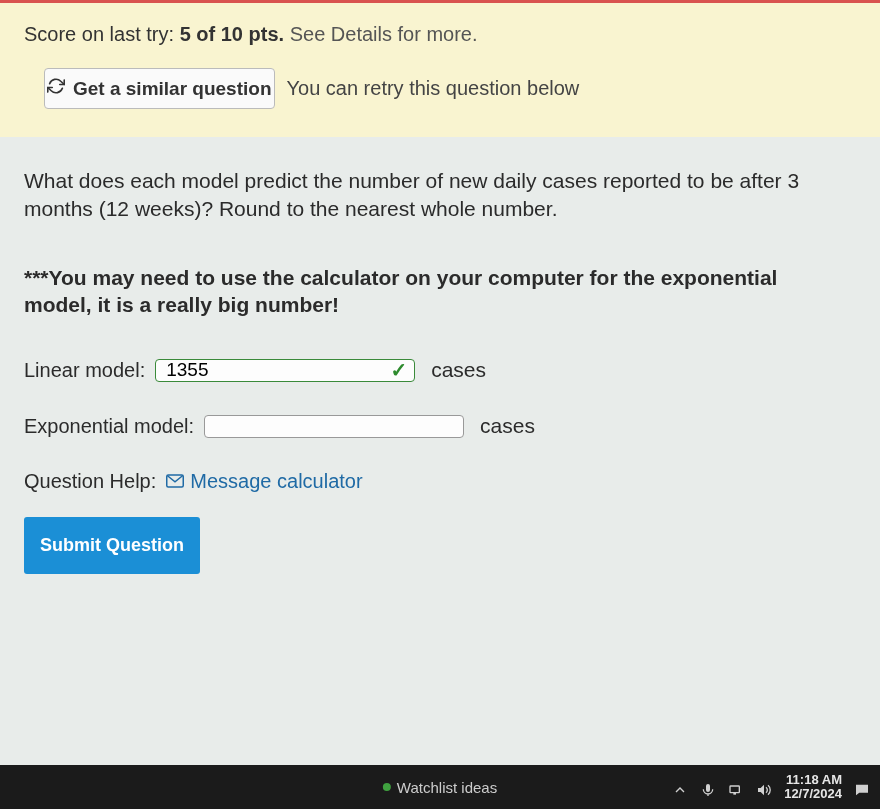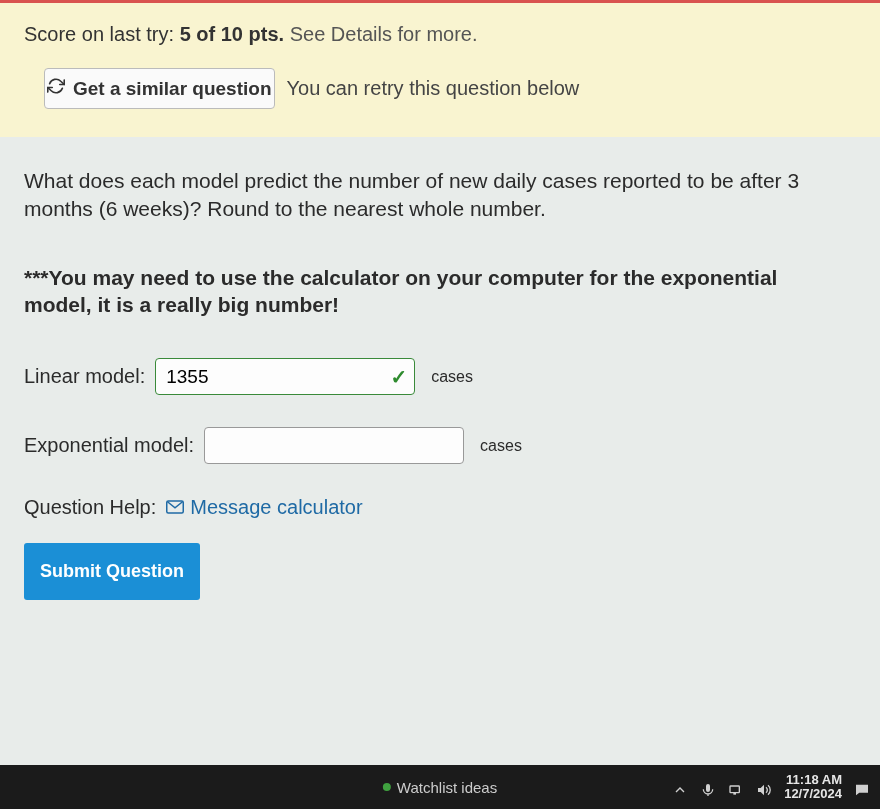--- a/index.html
+++ b/index.html
@@ -74,21 +74,21 @@
     align-items: center;
     gap: 10px;
     margin-bottom: 32px;
     font-size: 20px;
     color: #2b2b2b;
   }
   .field-label { min-width: auto; }
   .answer-input {
     border: 1.5px solid #3a8a3a;
     border-radius: 4px;
-    height: 37px;
+    height: 23px;
     width: 260px;
     padding: 4px 10px;
     font-size: 19px;
     background: #fdfdfd;
     position: relative;
   }
   .answer-input.neutral {
     border-color: #999;
   }
   .input-wrap {
@@ -98,21 +98,21 @@
   }
   .check-mark {
     position: absolute;
     right: 8px;
     top: 50%;
     transform: translateY(-50%);
     color: #2e8b2e;
     font-size: 20px;
     font-weight: bold;
   }
-  .unit { font-size: 16px; color: #2b2b2b; margin-left: 6px; }
+  .unit { font-size: 21px; color: #2b2b2b; margin-left: 6px; }
   .help-row {
     font-size: 20px;
     color: #2b2b2b;
     margin-top: 20px;
     margin-bottom: 24px;
     display: flex;
     align-items: center;
     gap: 10px;
   }
   .msg-link {
@@ -186,21 +186,21 @@
           <path d="M20.49 15a9 9 0 0 1-14.85 3.36L1 14"></path>
         </svg>
       </span>
       <span>Get a similar question</span>
     </button>
     <div class="retry-text">You can retry this question below</div>
   </div>
 </div>
 
 <div class="content">
-  <p class="question-text">What does each model predict the number of new daily cases reported to be after 3 months (6 weeks)?  Round to the nearest whole number.</p>
+  <p class="question-text">What does each model predict the number of new daily cases reported to be after 3 months (12 weeks)?  Round to the nearest whole number.</p>
   <p class="hint-text">***You may need to use the calculator on your computer for the exponential model, it is a really big number!</p>
 
   <div class="field-row">
     <span class="field-label">Linear model:</span>
     <span class="input-wrap">
       <input class="answer-input" type="text" value="1355" style="">
       <span class="check-mark">✓</span>
     </span>
     <span class="unit">cases</span>
   </div>

